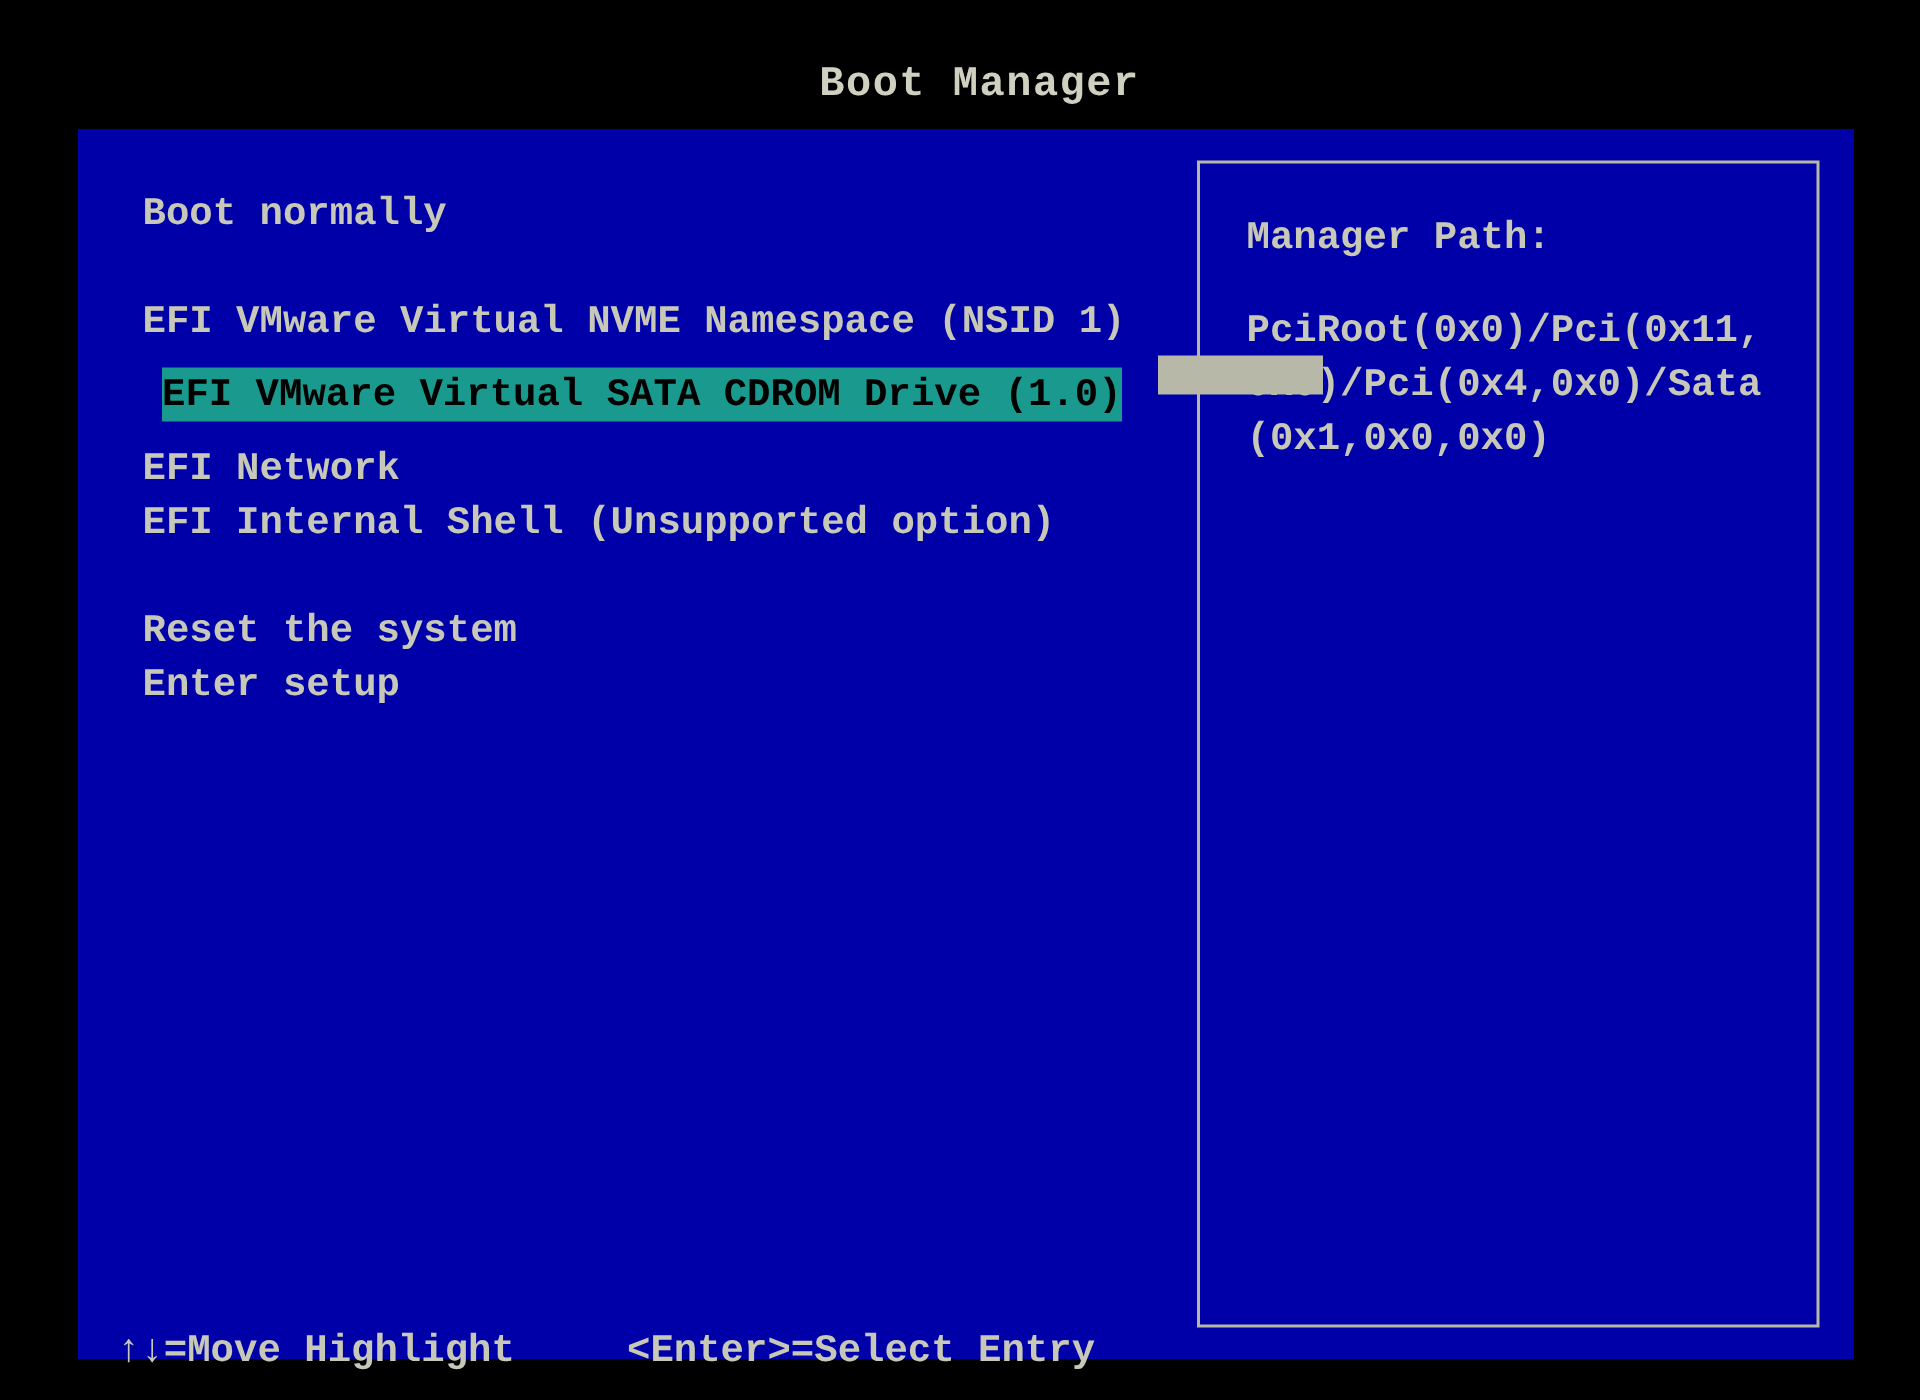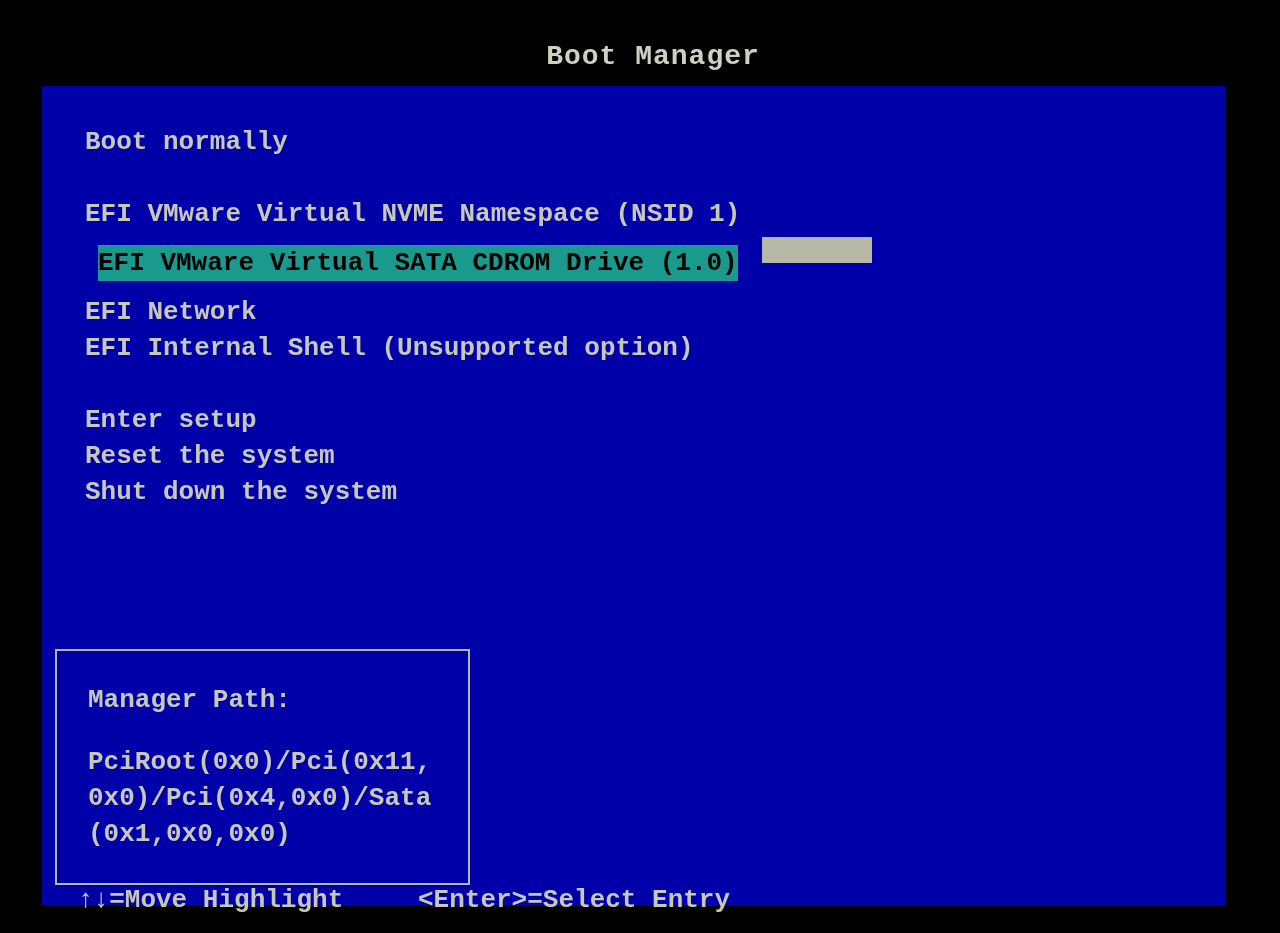--- a/index.html
+++ b/index.html
@@ -20,26 +20,25 @@
       height: 60px;
       display: flex;
       align-items: center;
       justify-content: center;
       color: #d0d0c0;
       font-size: 28px;
       letter-spacing: 1px;
     }
     .main-area {
       position: relative;
-      margin: 0 16px;
+      margin: 0 26px;
       width: calc(100% - 70px);
       height: 820px;
       background: #0000a8;
       display: flex;
-      flex-direction: column;
     }
     .left-panel {
       flex: 1;
       padding: 25px 15px 25px 30px;
       position: relative;
     }
     .right-panel {
       width: 415px;
       margin: 8px 10px 8px 0;
       border: 2px solid #b8b8a8;
@@ -110,23 +109,22 @@
   <div class="connector-line"></div>
 
   <div class="left-panel">
     <div class="menu-item">Boot normally</div>
     <div class="spacer"></div>
     <div class="menu-item">EFI VMware Virtual NVME Namespace (NSID 1)</div>
     <div><span class="menu-item selected">EFI VMware Virtual SATA CDROM Drive (1.0)</span></div>
     <div class="menu-item">EFI Network</div>
     <div class="menu-item">EFI Internal Shell (Unsupported option)</div>
     <div class="spacer"></div>
+    <div class="menu-item">Reset the system</div>
     <div class="menu-item">Enter setup</div>
-    <div class="menu-item">Reset the system</div>
-    <div class="menu-item">Shut down the system</div>
   </div>
 
   <div class="right-panel">
     <span class="info-label">Manager Path:</span>
     <span class="info-value">PciRoot(0x0)/Pci(0x11,0x0)/Pci(0x4,0x0)/Sata(0x1,0x0,0x0)</span>
   </div>
 </div>
 
 <div class="footer">
   <div class="footer-left">↑↓=Move Highlight</div>

